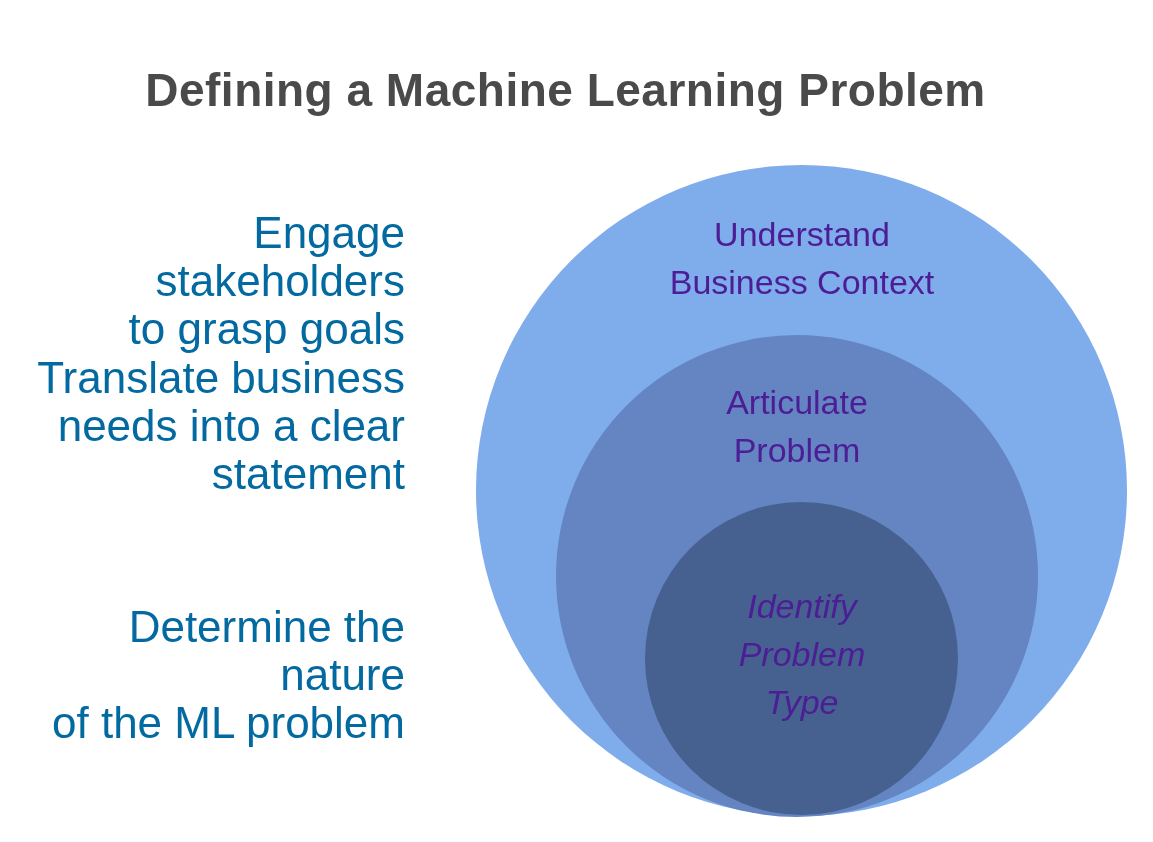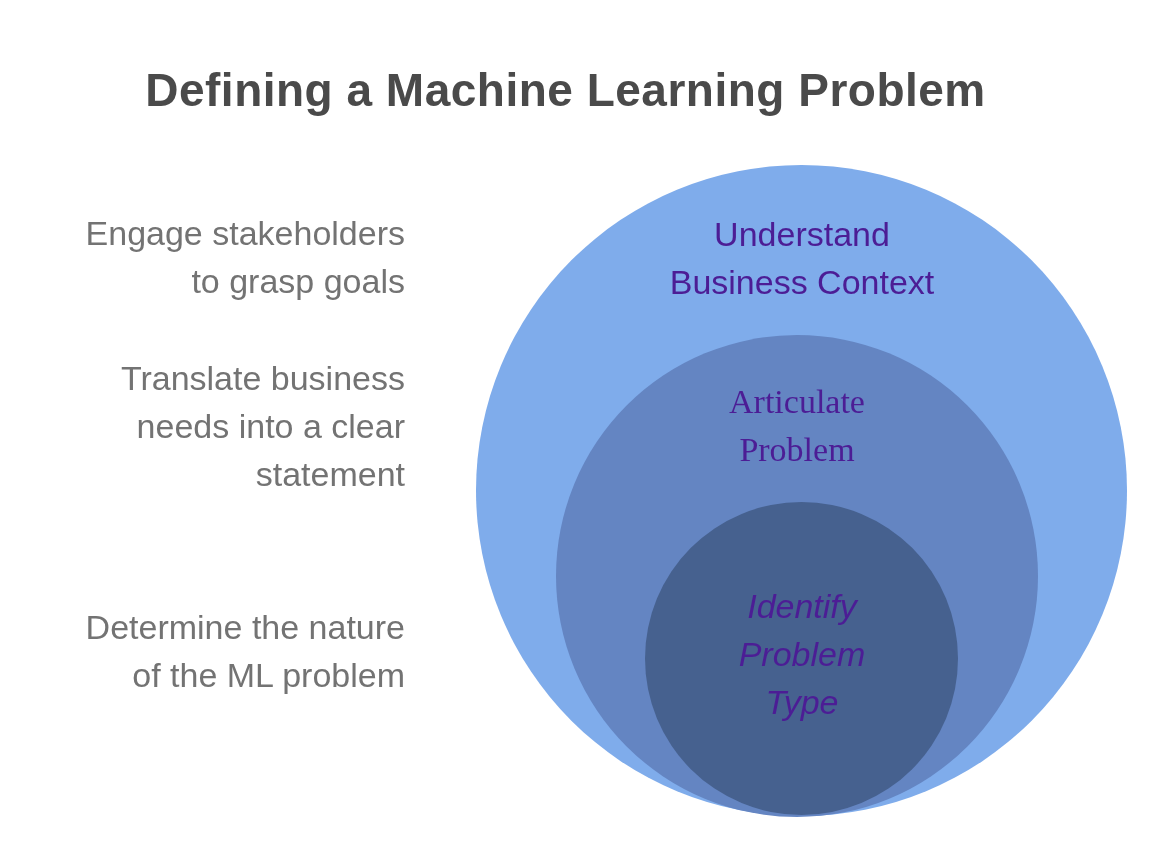--- a/index.html
+++ b/index.html
@@ -24,23 +24,23 @@
     font-size: 46px;
     font-weight: 700;
     color: #4a4a4a;
     letter-spacing: 0.5px;
   }
   .desc {
     position: absolute;
     left: 30px;
     width: 375px;
     text-align: right;
-    font-size: 34px;
+    font-size: 44px;
     line-height: 48px;
-    color: #737373;
+    color: #0369a1;
     white-space: pre-line;
   }
   .desc-1 { top: 209px; }
   .desc-2 { top: 354px; }
   .desc-3 { top: 603px; }
 
   .ring {
     position: absolute;
     border-radius: 50%;
   }
@@ -50,21 +50,21 @@
 
   .ring-label {
     position: absolute;
     text-align: center;
     color: #4c1d95;
     font-size: 34px;
     line-height: 48px;
     white-space: pre-line;
   }
   .ring-label-outer  { left: 552px; top: 210px; width: 500px; }
-  .ring-label-middle { left: 597px; top: 378px; width: 400px; font-family: Liberation Serif, serif; }
+  .ring-label-middle { left: 597px; top: 378px; width: 400px; }
   .ring-label-inner  { left: 602px; top: 582px; width: 400px; font-style: italic; }
 </style>
 </head>
 <body>
 
 <div class="stage">
 
   <h1 class="title">Defining a Machine Learning Problem</h1>
 
   <div class="desc desc-1">Engage stakeholders

